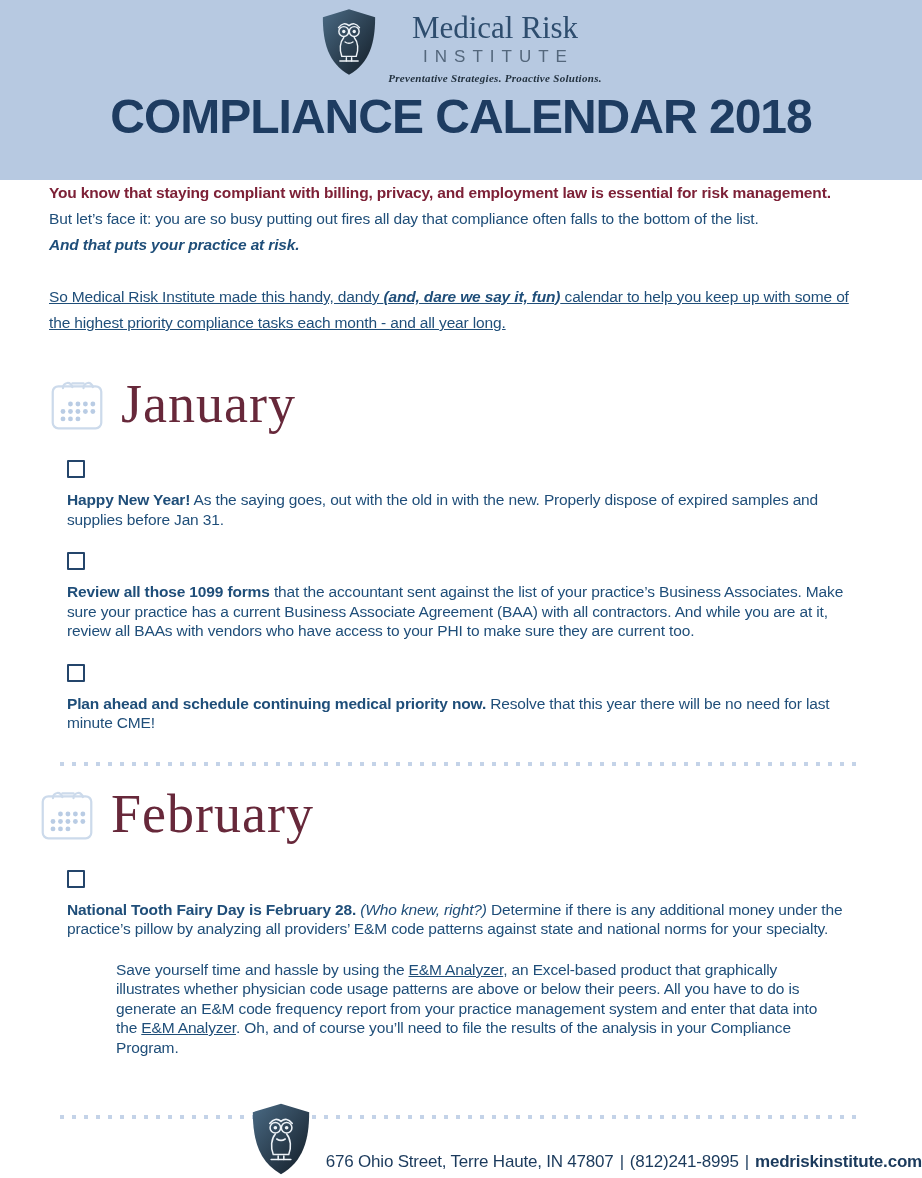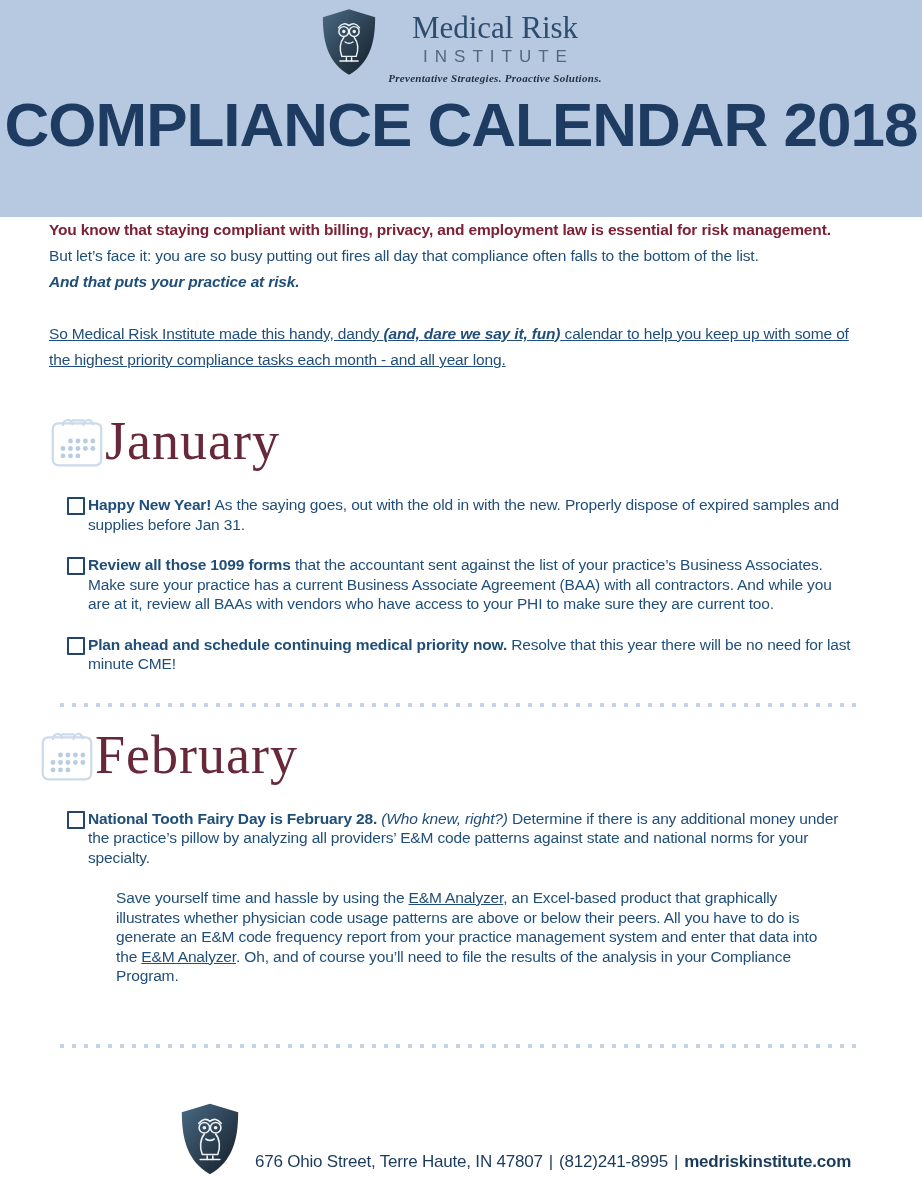--- a/index.html
+++ b/index.html
@@ -7,21 +7,21 @@
     position:relative;
     width:922px; height:1178px;
     background:#ffffff;
     font-family:"Liberation Sans", sans-serif;
     overflow:hidden;
     margin:0 auto;
   }
 
   
   .header {
-    height:217px;
+    height:180px;
     background:#b7c9e1;
     text-align:center;
   }
   .brand {
     display:flex; align-items:flex-start; justify-content:center;
     padding-top:8px; gap:10px;
   }
   .brand-shield svg { width:58px; height:68px; display:block; }
   .brand-text { display:inline-block; text-align:center; padding-top:4px; }
   .brand-name {
@@ -31,68 +31,68 @@
   .brand-sub {
     font-size:17px; letter-spacing:7px; color:#54677c; margin-top:2px;
     padding-left:7px;
   }
   .brand-tagline {
     font-family:"Liberation Serif", serif;
     font-size:11px; font-weight:bold; font-style:italic; color:#22313f;
     margin-top:5px; letter-spacing:0.3px;
   }
   .title {
-    font-size:62px; font-weight:bold; color:#1e3c61;
+    font-size:48px; font-weight:bold; color:#1e3c61;
     letter-spacing:-1px; margin-top:5px; white-space:nowrap;
   }
 
   
   .content {
     padding:0 49px;
     color:#1f4e79;
     font-size:15.5px;
     letter-spacing:-0.15px;
   }
   .intro { line-height:26px; }
   .intro-line1 { color:#7d2137; font-weight:bold; }
   .intro-line3 { font-weight:bold; font-style:italic; }
   .p2 { margin-top:26px; line-height:26px;text-decoration:underline; }
   .p2 b i, .p2 .em { font-weight:bold; font-style:italic; }
 
   .month-section { margin-top:40px; }
-  .month-header { display:flex; align-items:center; }
+  .month-header { display:flex; align-items:center; gap:16px; }
   .cal-icon svg { width:56px; height:56px; display:block; }
   .feb .cal-icon { margin-left:-10px; }
   .month-name {
     font-family:"Liberation Serif", serif;
     font-size:54px; color:#67283a; line-height:1; letter-spacing:1px;
   }
 
   .items { margin-top:26px; padding-right:16px; }
-  .item { display:flex; gap:3px; margin-bottom:21px; padding-left:18px; }
+  .item { display:flex; gap:12px; margin-bottom:21px; padding-left:18px;flex-direction:column; }
   .checkbox {
     flex:none; width:14px; height:14px; margin-top:2px;
     border:2px solid #24456b; background:#ffffff; border-radius:1px;
   }
   .item-text { margin:0; flex:1; line-height:19.5px; }
   .item-text b { font-weight:bold; }
   .item-text .it { font-style:italic; }
   .extra { margin:17px 16px 16px 67px; line-height:19.5px; }
   .link { color:#1f4e79; text-decoration:underline; cursor:pointer; }
 
   .divider {
     height:4px; margin:29px 11px 20px 11px;
     background:repeating-linear-gradient(90deg,#c4d3e8 0 4px,transparent 4px 12px);
   }
   .divider-bottom { margin-top:58px; }
 
   
   .footer {
     position:absolute; left:0; right:0; bottom:0; height:84px;
-    display:flex; align-items:flex-end; justify-content:center;
+    display:flex; align-items:flex-end; justify-content:flex-end;
     padding-left:108px; padding-bottom:2px; box-sizing:border-box;
   }
   .footer-shield svg { width:62px; height:74px; display:block; }
   .footer-text {
     margin:0 0 4px 14px; font-size:17px; color:#1b3a5c; white-space:nowrap;
     letter-spacing:-0.2px;
   }
   .footer-text .sep { padding:0 6px; }
   .footer-text .site { font-weight:bold; }
 </style>

